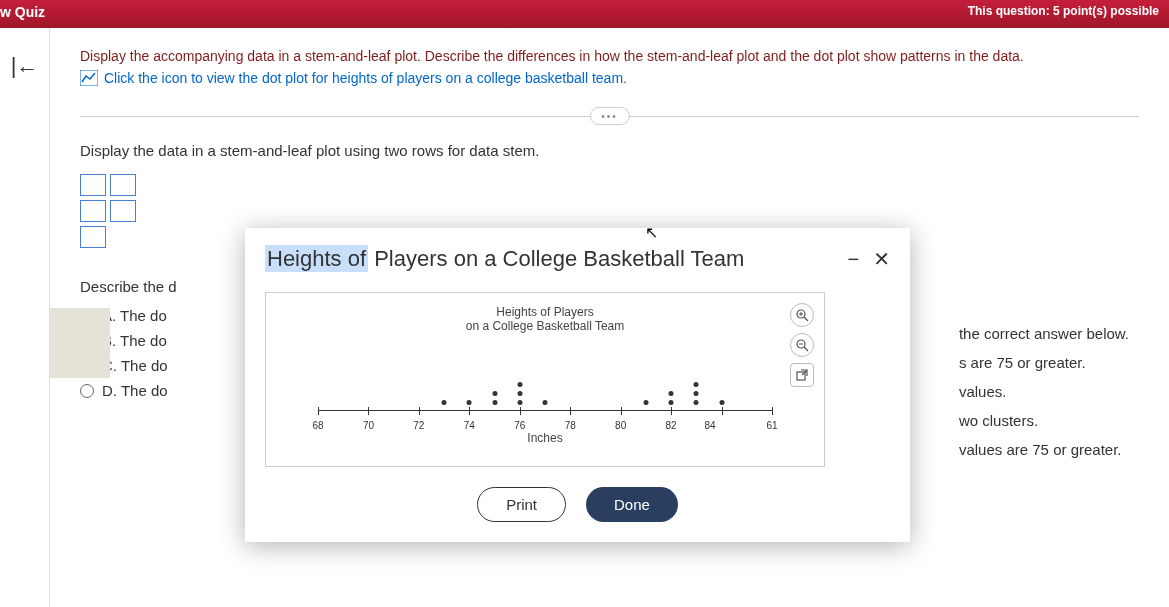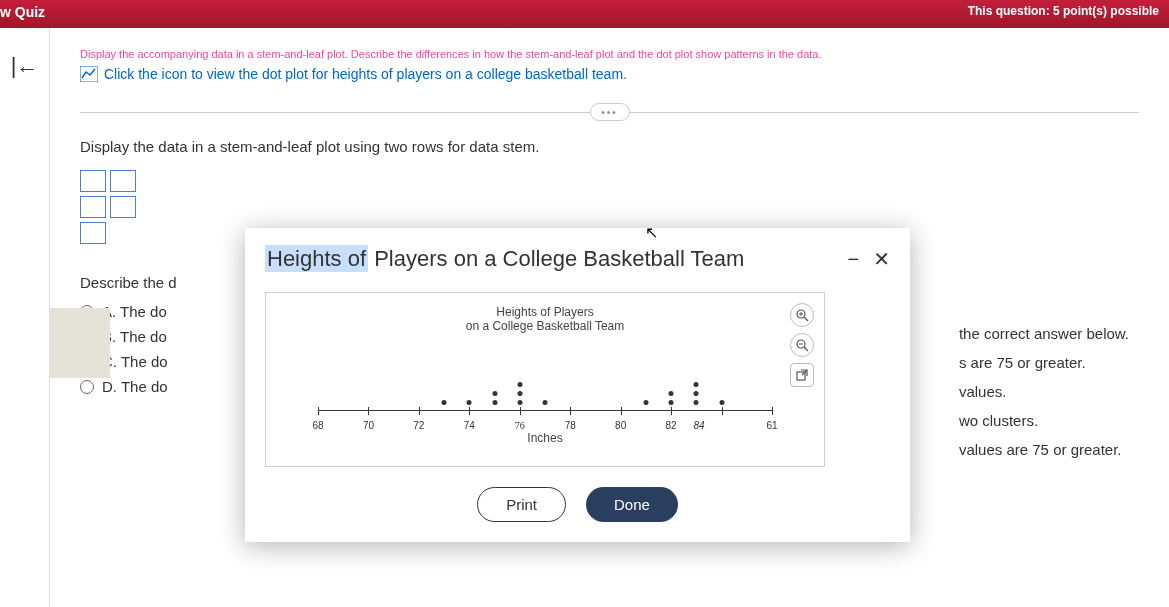--- a/index.html
+++ b/index.html
@@ -4,21 +4,21 @@
 <style>
 * { box-sizing: border-box; margin: 0; padding: 0; }
 body { font-family: Arial, sans-serif; background: #e8e8e8; width: 1169px; height: 607px; overflow: hidden; position: relative; }
 .top-bar { background: linear-gradient(#c41e3a, #a01729); height: 28px; width: 100%; display: flex; align-items: center; padding: 4px 10px; color: #fff; font-size: 13px; font-weight: bold; }
 .top-left { position: absolute; left: 0; top: 4px; color: #fff; font-size: 14px; font-weight: bold; }
 .top-right { position: absolute; right: 10px; top: 4px; color: #fff; font-size: 12px; }
 .main-content { display: flex; height: calc(100% - 28px); background: #f5f5f5; }
 .left-nav { width: 50px; background: #fff; border-right: 1px solid #ddd; display: flex; flex-direction: column; align-items: center; padding-top: 25px; }
 .back-arrow { font-size: 22px; color: #333; cursor: pointer; }
 .content-area { flex: 1; padding: 20px 30px; position: relative; background: #fff; }
-.intro-text { color: #ec4899; font-size: 11px; margin-bottom: 6px; }
+.intro-text { color: #7f1d1d; font-size: 14px; margin-bottom: 6px; }
 .link-row { display: flex; align-items: center; gap: 6px; color: #0066cc; font-size: 14px; cursor: pointer; margin-bottom: 30px; }
 .chart-icon-small { width: 18px; height: 16px; }
 .divider { border-top: 1px solid #ccc; margin: 15px 0 25px 0; position: relative; }
 .divider-dot { position: absolute; left: 50%; top: -10px; width: 40px; height: 18px; background: #fff; border: 1px solid #ccc; border-radius: 12px; transform: translateX(-50%); display:flex; align-items:center; justify-content:center; font-size:10px; color:#888; letter-spacing:2px; }
 .instruction { font-size: 15px; color: #333; margin-bottom: 15px; }
 .answer-area { display: flex; gap: 20px; }
 .stem-boxes { display: flex; gap: 4px; }
 .stem-col { display: flex; flex-direction: column; gap: 4px; }
 .stem-input { width: 26px; height: 22px; border: 1.5px solid #4a7dd4; background: #fff; }
 .below-content { margin-top: 30px; }
@@ -170,29 +170,29 @@
           <div class="axis-line"></div>
         <div class="tick" style="left: 0px;"></div>
             <div class="tick-label" style="left: 0px;">68</div>
             <div class="tick" style="left: 50.4444px;"></div>
             <div class="tick-label" style="left: 50.4444px;">70</div>
             <div class="tick" style="left: 100.889px;"></div>
             <div class="tick-label" style="left: 100.889px;">72</div>
             <div class="tick" style="left: 151.333px;"></div>
             <div class="tick-label" style="left: 151.333px;">74</div>
             <div class="tick" style="left: 201.778px;"></div>
-            <div class="tick-label" style="left: 201.778px; font-family: Liberation Serif, serif;">76</div>
+            <div class="tick-label" style="left: 201.778px;">76</div>
             <div class="tick" style="left: 252.222px;"></div>
             <div class="tick-label" style="left: 252.222px;">78</div>
             <div class="tick" style="left: 302.667px;"></div>
             <div class="tick-label" style="left: 302.667px;">80</div>
             <div class="tick" style="left: 353.111px;"></div>
             <div class="tick-label" style="left: 353.111px;">82</div>
             <div class="tick" style="left: 403.556px;"></div>
-            <div class="tick-label" style="left: 381px; font-style: italic;">84</div>
+            <div class="tick-label" style="left: 392px;">84</div>
             <div class="tick" style="left: 454px;"></div>
             <div class="tick-label" style="left: 454px;">61</div>
             <div class="dot" style="left: 126.111px; bottom: 24px;"></div>
             <div class="dot" style="left: 151.333px; bottom: 24px;"></div>
             <div class="dot" style="left: 176.556px; bottom: 24px;"></div>
             <div class="dot" style="left: 176.556px; bottom: 33px;"></div>
             <div class="dot" style="left: 201.778px; bottom: 24px;"></div>
             <div class="dot" style="left: 201.778px; bottom: 33px;"></div>
             <div class="dot" style="left: 201.778px; bottom: 42px;"></div>
             <div class="dot" style="left: 227px; bottom: 24px;"></div>

